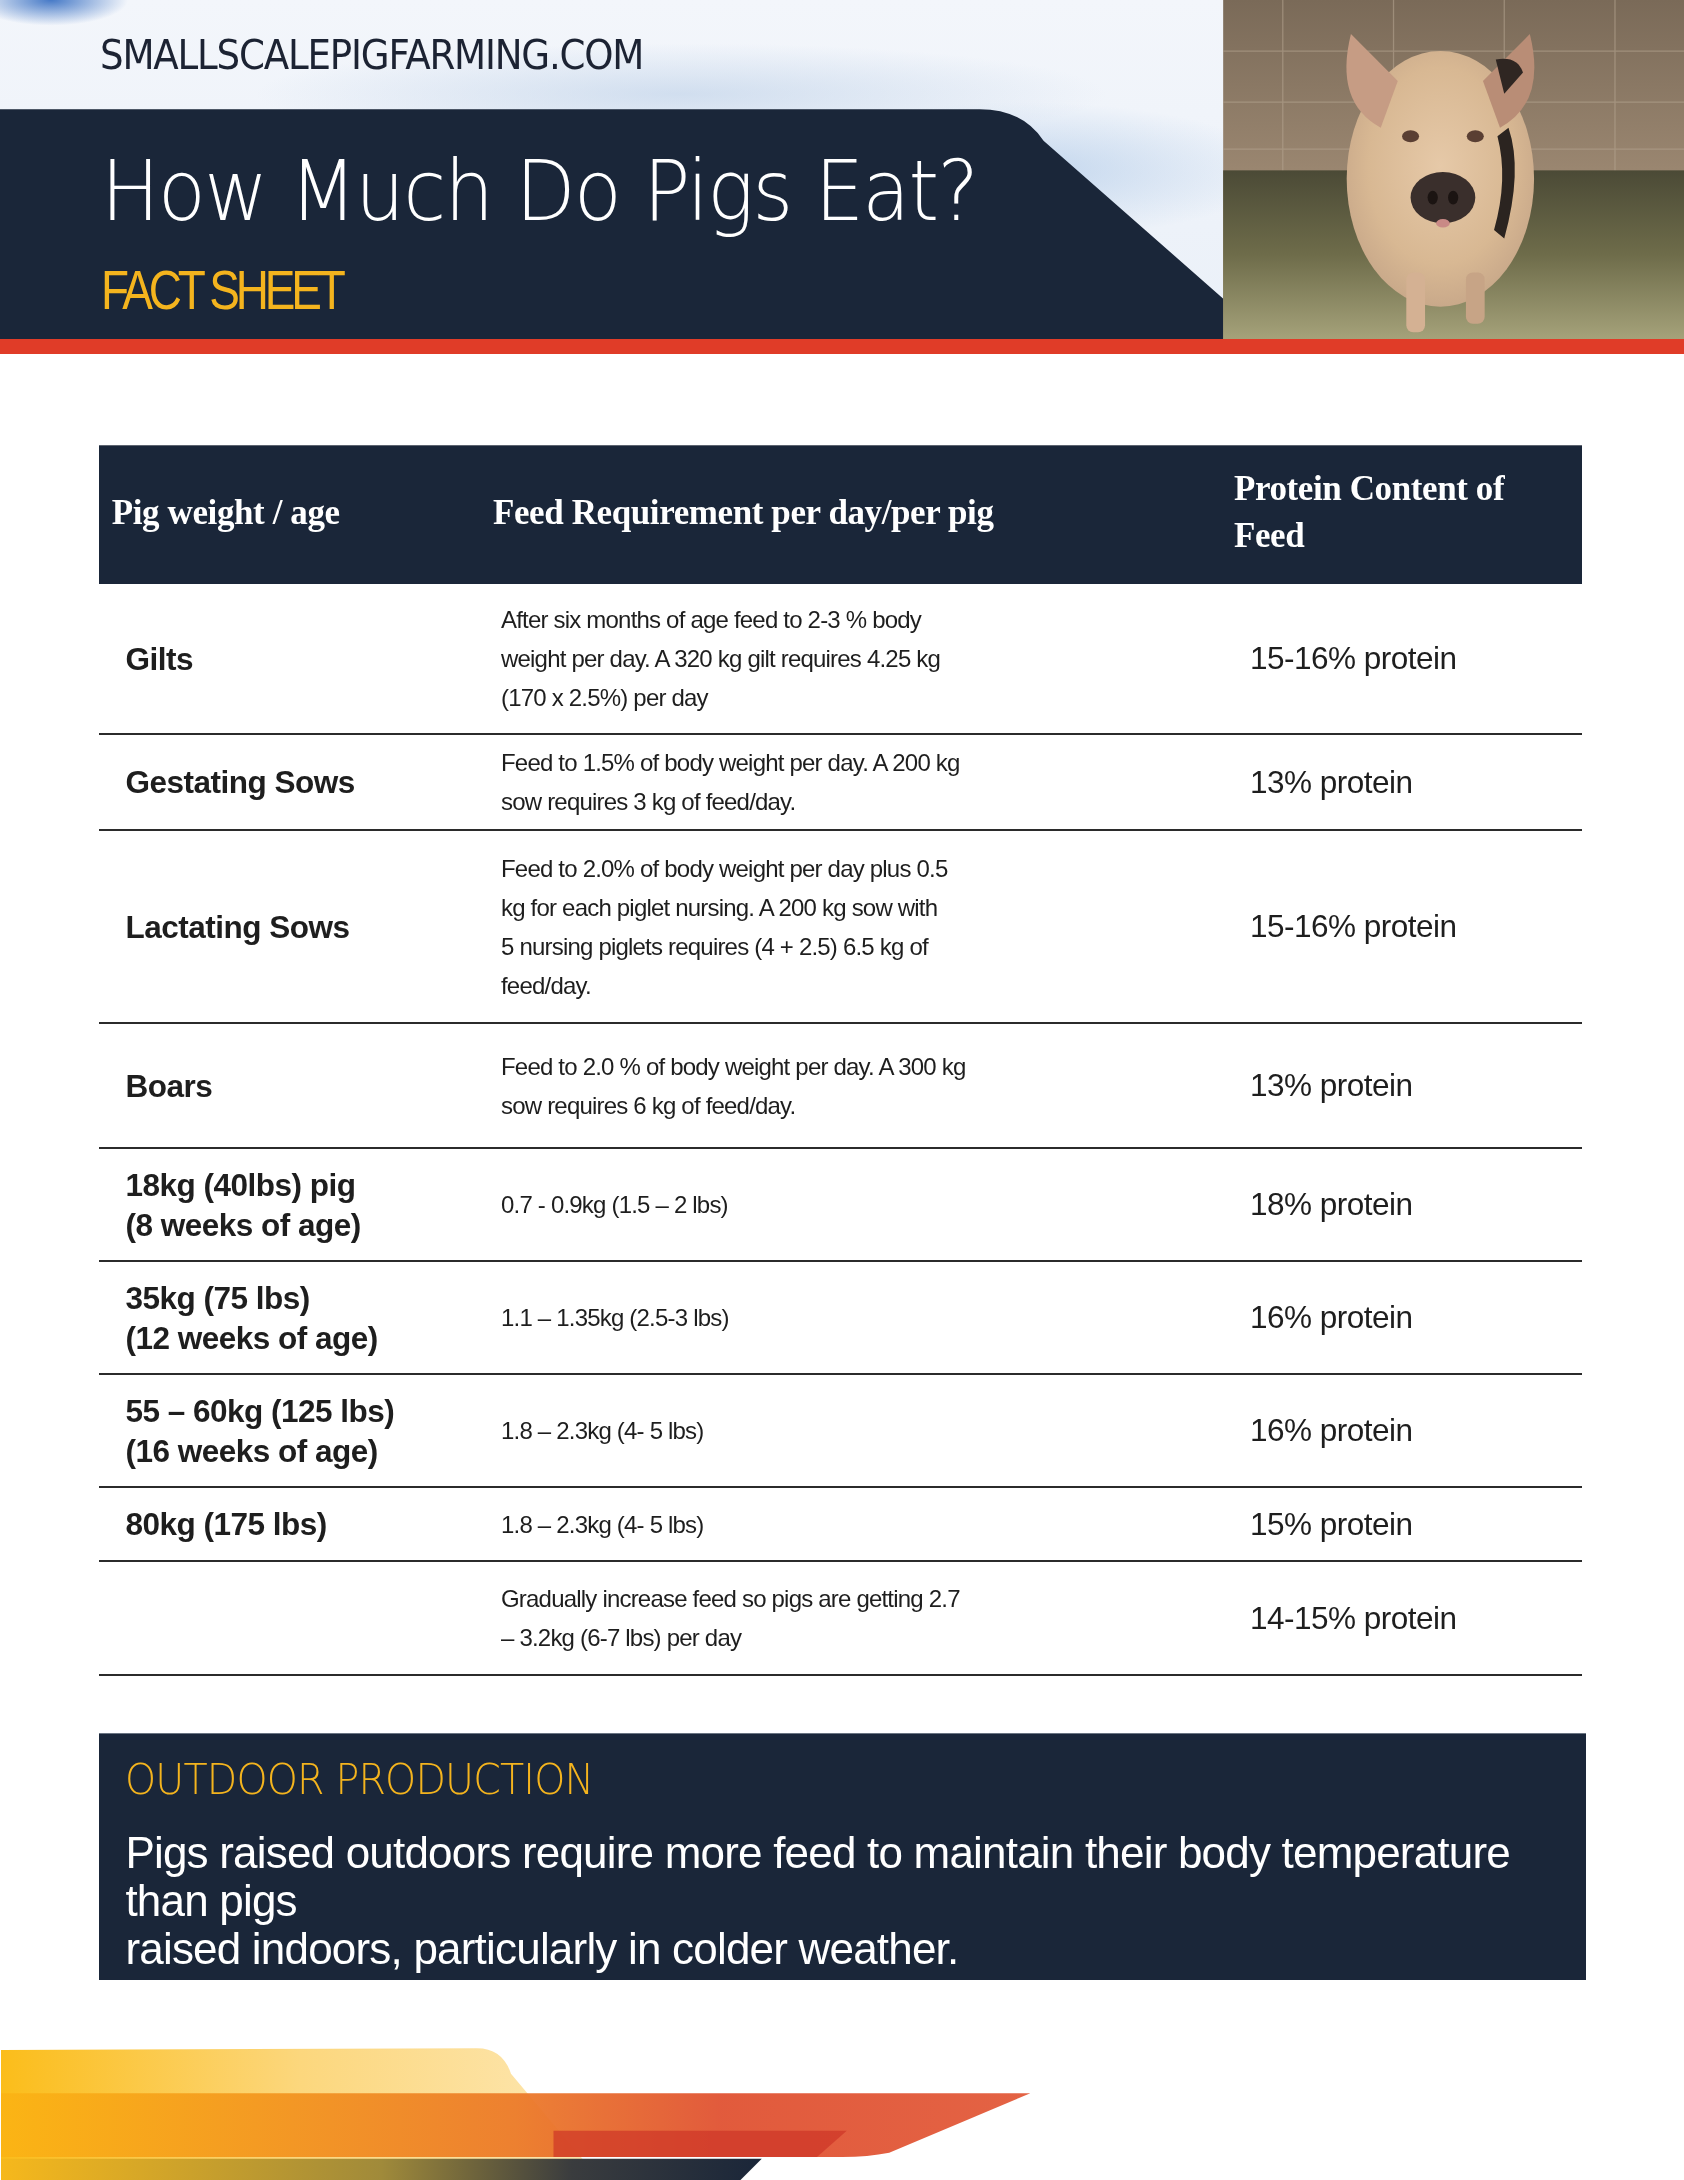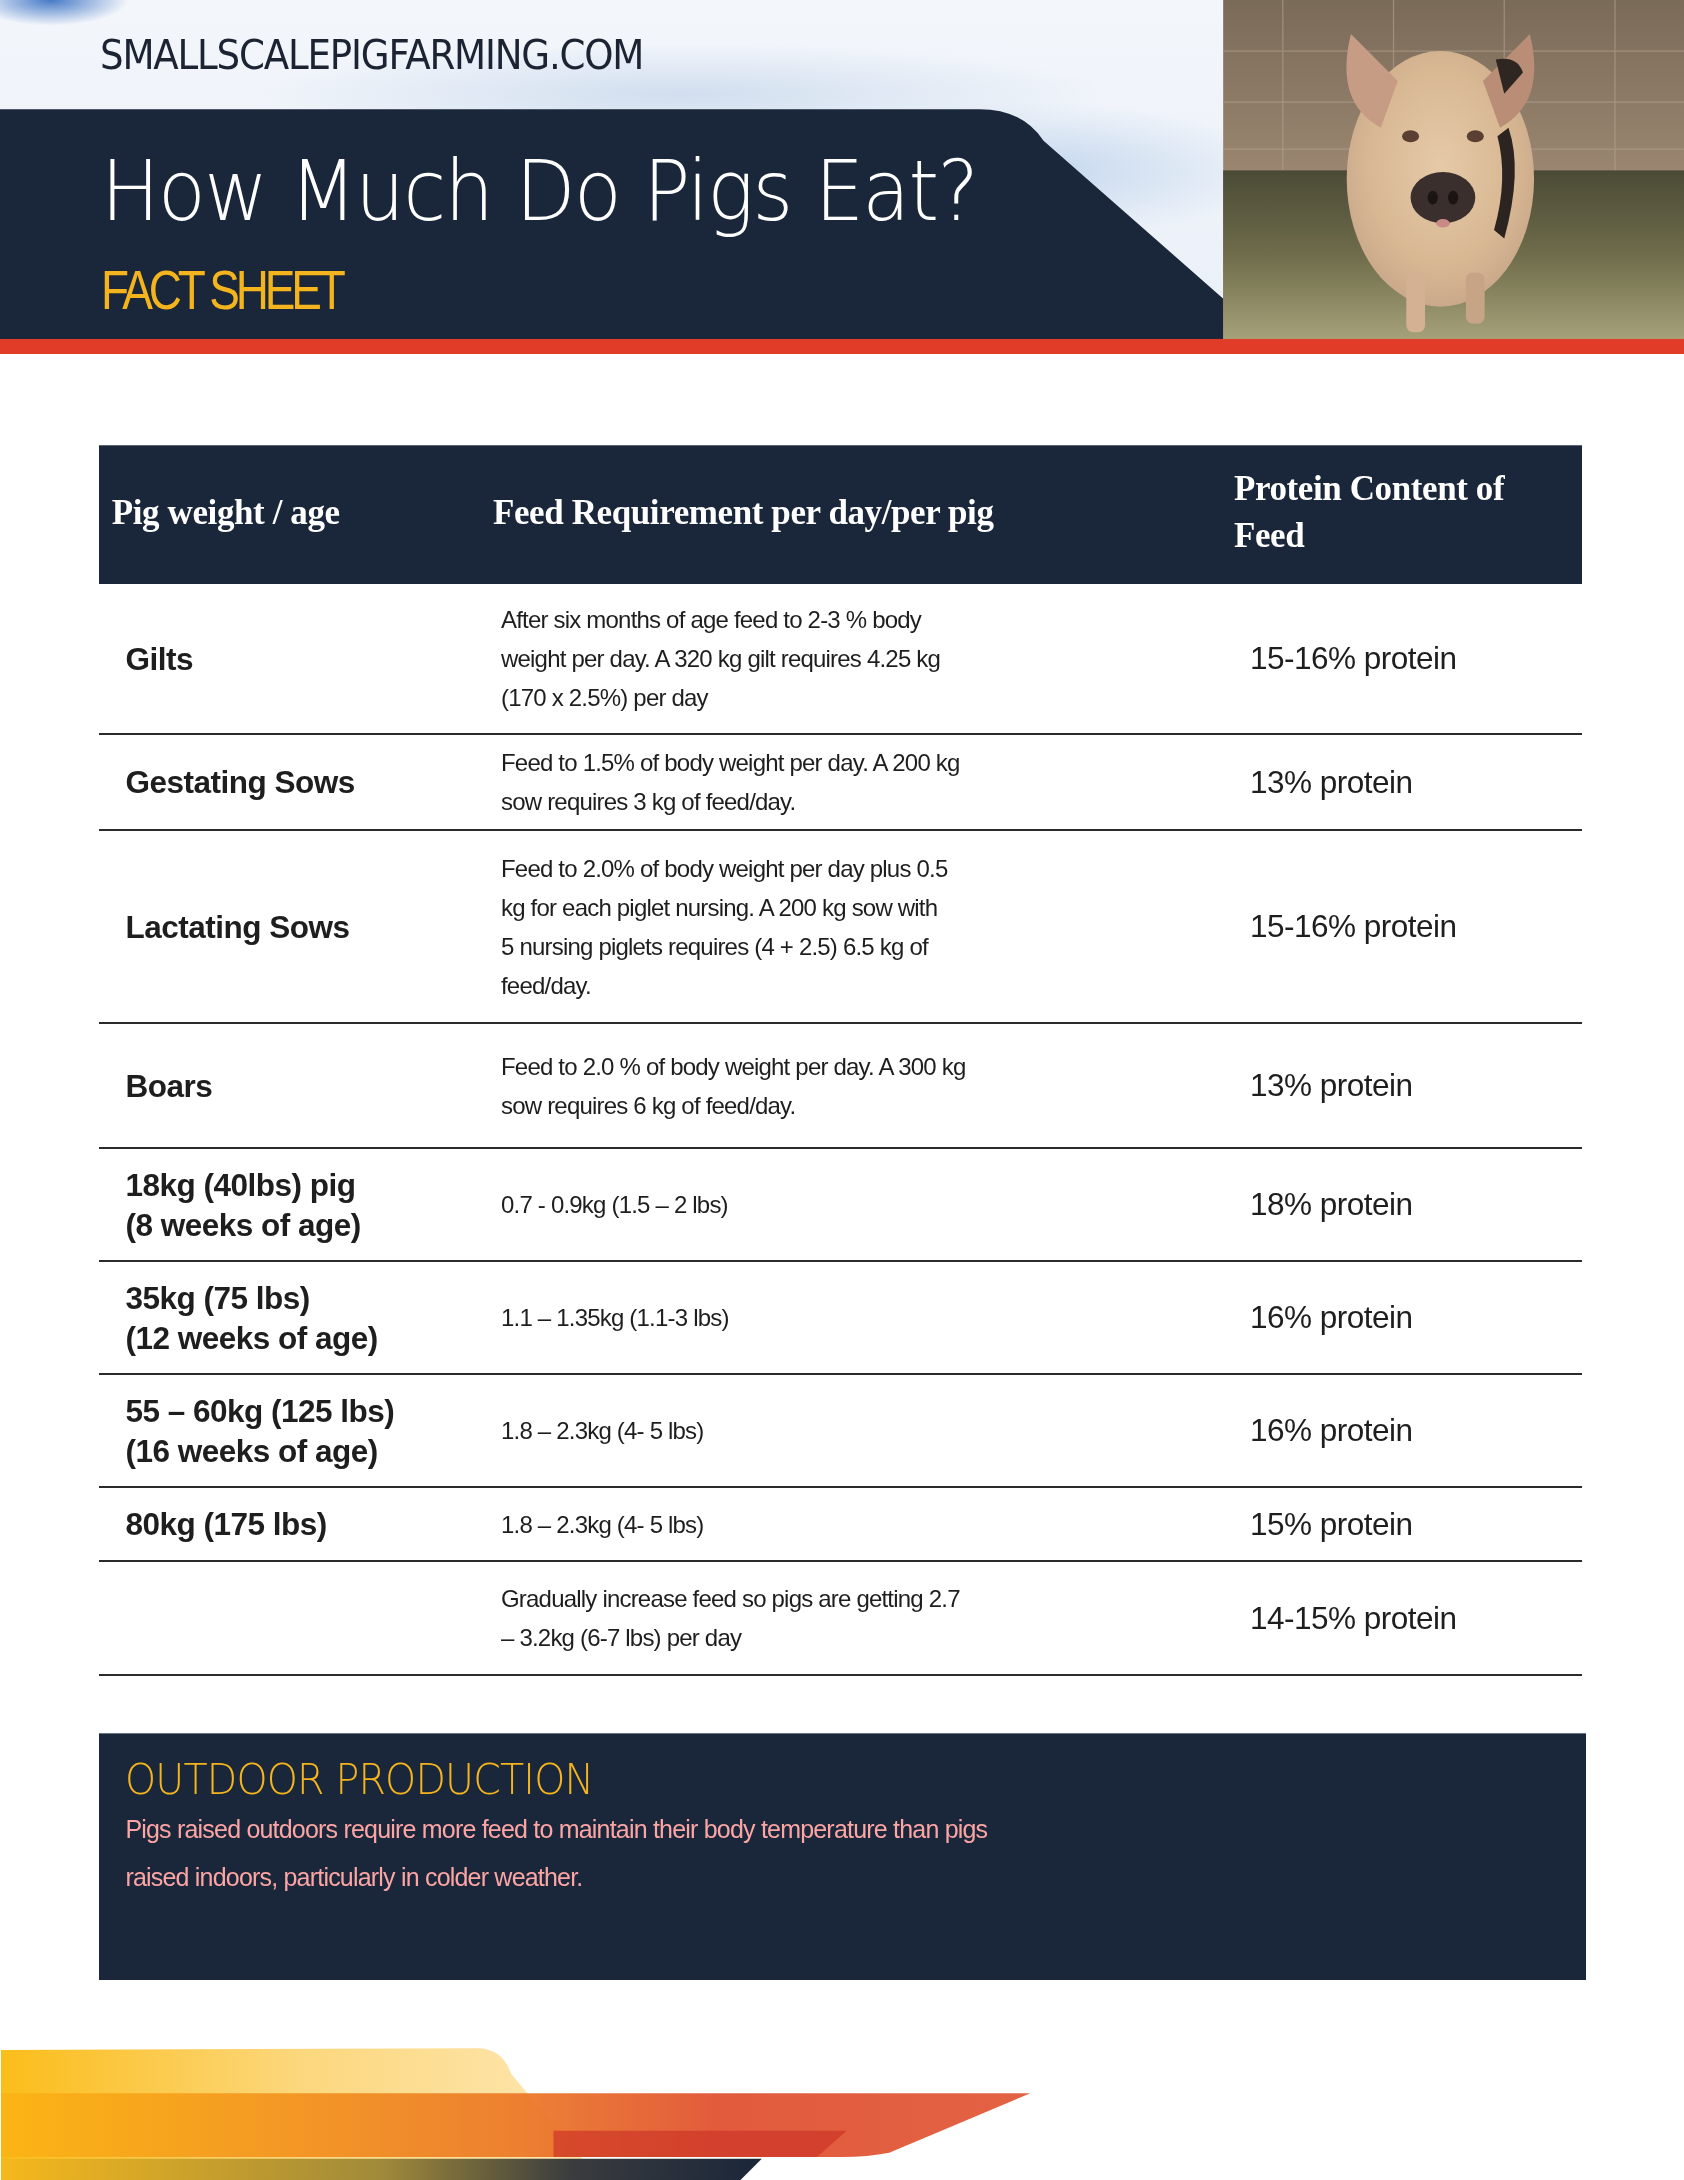--- a/index.html
+++ b/index.html
@@ -71,22 +71,22 @@
     position: absolute; left: 99px; top: 1733px; width: 1487px; height: 247px;
     background: #1a2639; border-top: 1.7px solid #6a7482; box-sizing: border-box;
   }
   .outdoor-title {
     position: absolute; left: 26.4px; top: 20.4px;
     font-family: "DejaVu Sans", sans-serif; font-weight: 300;
     font-size: 43px; color: #f4b41e; white-space: nowrap; letter-spacing: -0.9px;
     transform: scaleX(0.92); transform-origin: left center;
   }
   .outdoor-text {
-    position: absolute; left: 26.4px; top: 71px; width: 1448px;
-    font-size: 25px; line-height: 48px; color: #fca5a5; letter-spacing: -0.8px;
+    position: absolute; left: 26.4px; top: 95px; width: 1448px;
+    font-size: 44px; line-height: 48px; color: #ffffff; letter-spacing: -0.8px;
   }
   
   .footer-decor { position: absolute; left: 0; top: 2027px; width: 1107px; height: 153px; }
 </style>
 </head>
 <body>
 
 <div class="hdr-bg"></div>
 
 <div class="site-url">SMALLSCALEPIGFARMING.COM</div>
@@ -249,21 +249,21 @@
 
   <div class="row" style="height:113px">
     <div class="cell c1">
         <div>
       <span>35kg (75 lbs)</span>
       <span>(12 weeks of age)</span>
     </div>
       </div>
     <div class="cell c2">
         <div>
-          <span>1.1 – 1.35kg (1.1-3 lbs)</span>
+          <span>1.1 – 1.35kg (2.5-3 lbs)</span>
         </div>
       </div>
     <div class="cell c3">
         <span>16% protein</span>
       </div>
   </div>
 
   <div class="row" style="height:113px">
     <div class="cell c1">
         <div>

